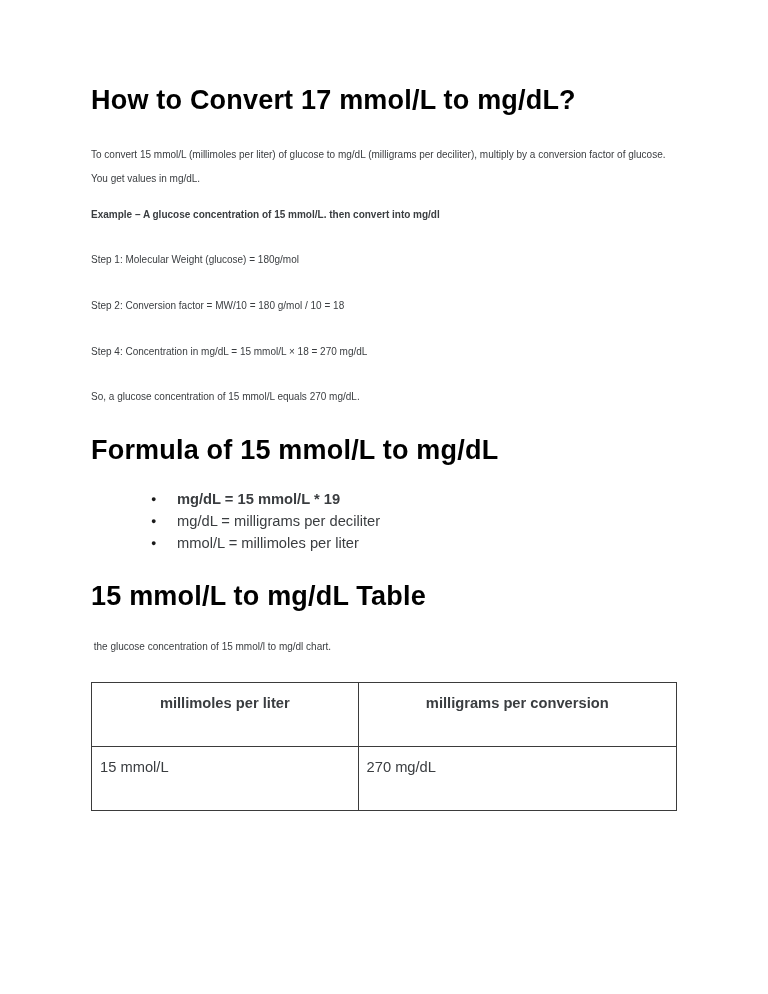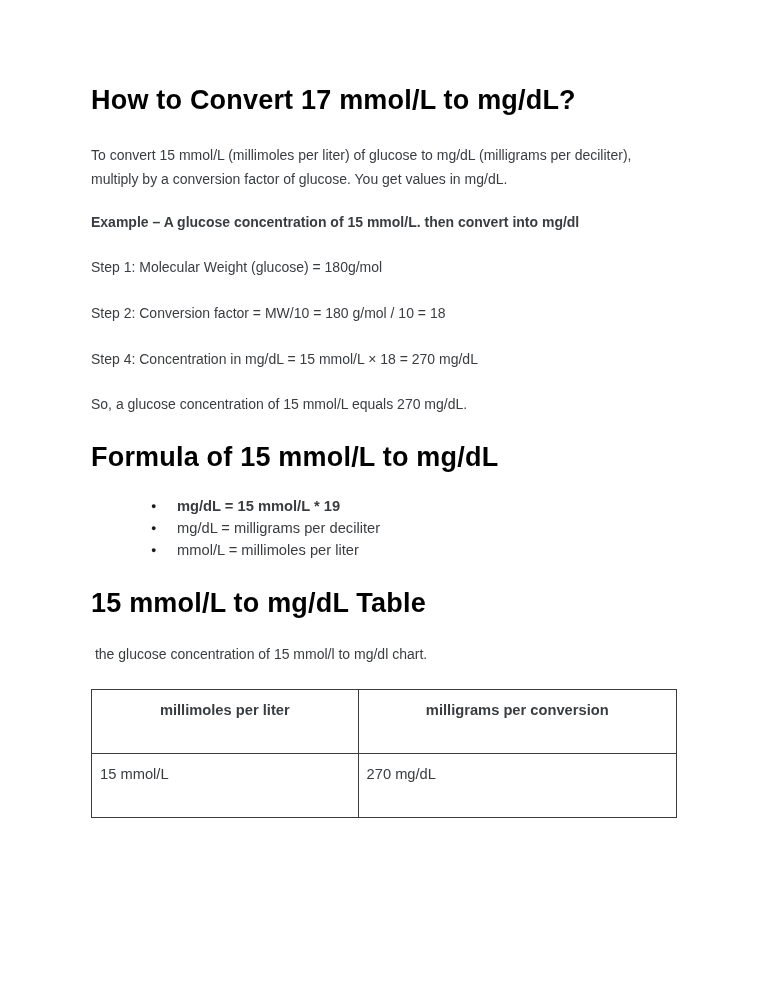--- a/index.html
+++ b/index.html
@@ -20,25 +20,25 @@
   h1, h2 {
     margin: 0;
     font-size: 27px;
     line-height: 32px;
     font-weight: 700;
     color: #000000;
     letter-spacing: 0.2px;
   }
   p {
     margin: 0;
-    font-size: 14px;
+    font-size: 10px;
     line-height: 24px;
   }
   .intro        { margin-top: 27px; }
-  .example      { margin-top: 19px; font-weight: 700; }
+  .example      { margin-top: 12px; font-weight: 700; }
   .step-1       { margin-top: 21px; }
   .step-2       { margin-top: 22px; }
   .step-3       { margin-top: 21px; }
   .step-4       { margin-top: 22px; }
   .conclusion   { margin-top: 21px; }
   .h-formula    { margin-top: 25px; }
   ul.formula-list {
     margin: 22px 0 0 0;
     padding: 0;
     list-style: none;

